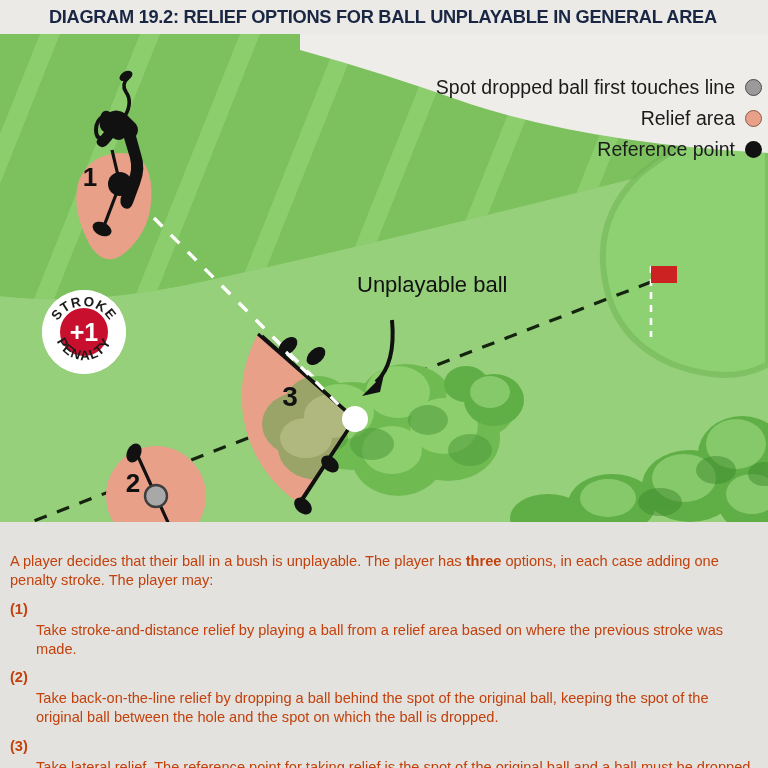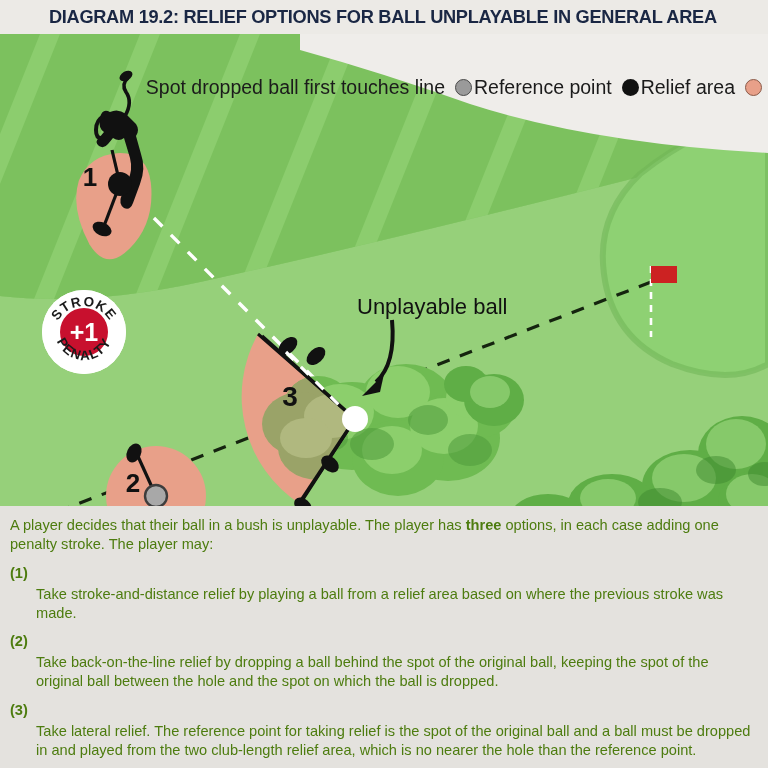--- a/index.html
+++ b/index.html
@@ -28,48 +28,48 @@
   
   .scene {
     position:absolute; left:0; top:34px; width:768px; height:488px;
     overflow:hidden; background:#8ccd6e;
   }
   .scene svg { display:block; }
 
   
   .legend {
     position:absolute; right:6px; top:42px; width:auto;
-    display:flex; flex-direction:row; align-items:flex-end; gap:2px;
+    display:flex; flex-direction:column; align-items:flex-end; gap:8px;
     z-index:6;
   }
   .legend-row { display:flex; align-items:center; justify-content:flex-end; gap:10px; }
   .legend-label {
     font-size:19.5px; color:#1b1b1b; white-space:nowrap; font-weight:400;
   }
   .legend-swatch { width:17px; height:17px; border-radius:50%; flex:0 0 auto; }
   .sw-grey { background:#9a9a9a; border:1.5px solid #4a4a4a; }
   .sw-black { background:#111111; }
   .sw-salmon { background:#e8a089; border:1.5px solid #8a5a48; }
 
   
   .callout {
-    position:absolute; left:357px; top:260px; z-index:6;
+    position:absolute; left:357px; top:238px; z-index:6;
     font-size:22px; color:#111; white-space:nowrap;
   }
 
   
   .badge {
     position:absolute; left:42px; top:256px; width:84px; height:84px;
     border-radius:50%; background:#ffffff; z-index:7;
   }
 
   
   .caption {
-    position:absolute; left:0; top:506px; width:768px; height:180px;
-    background:#e4e2de; padding:10px 14px 0 10px; color:#4d7c0f;
+    position:absolute; left:0; top:542px; width:768px; height:180px;
+    background:#e4e2de; padding:10px 14px 0 10px; color:#c2410c;
   }
   .cap-intro { font-size:14.6px; line-height:1.32; margin-bottom:9px; }
   .cap-intro b { font-weight:bold; }
   .cap-item { display:flex; font-size:14.6px; line-height:1.32; margin-bottom:9px; }
   .cap-num { font-weight:bold; width:26px; flex:0 0 26px; }
   .cap-text { flex:1 1 auto;margin-top:21px; }
 </style>
 </head>
 <body>
 
@@ -262,26 +262,26 @@
         </g>
       </g>
     </svg>
 
     <div class="legend">
       <div class="legend-row">
         <span class="legend-label">Spot dropped ball first touches line</span>
         <span class="legend-swatch sw-grey"></span>
       </div>
       <div class="legend-row">
+        <span class="legend-label">Relief area</span>
+        <span class="legend-swatch sw-salmon"></span>
+      </div>
+      <div class="legend-row">
         <span class="legend-label">Reference point</span>
         <span class="legend-swatch sw-black"></span>
-      </div>
-      <div class="legend-row">
-        <span class="legend-label">Relief area</span>
-        <span class="legend-swatch sw-salmon"></span>
       </div>
     </div>
 
     <div class="callout">Unplayable ball</div>
 
     <div class="badge">
       <svg width="84" height="84" viewBox="0 0 84 84">
         <defs>
           <path id="arcTop" d="M 12,46 A 30,30 0 0 1 72,46" fill="none"></path>
           <path id="arcBot" d="M 13,41 A 29,29 0 0 0 71,41" fill="none"></path>

